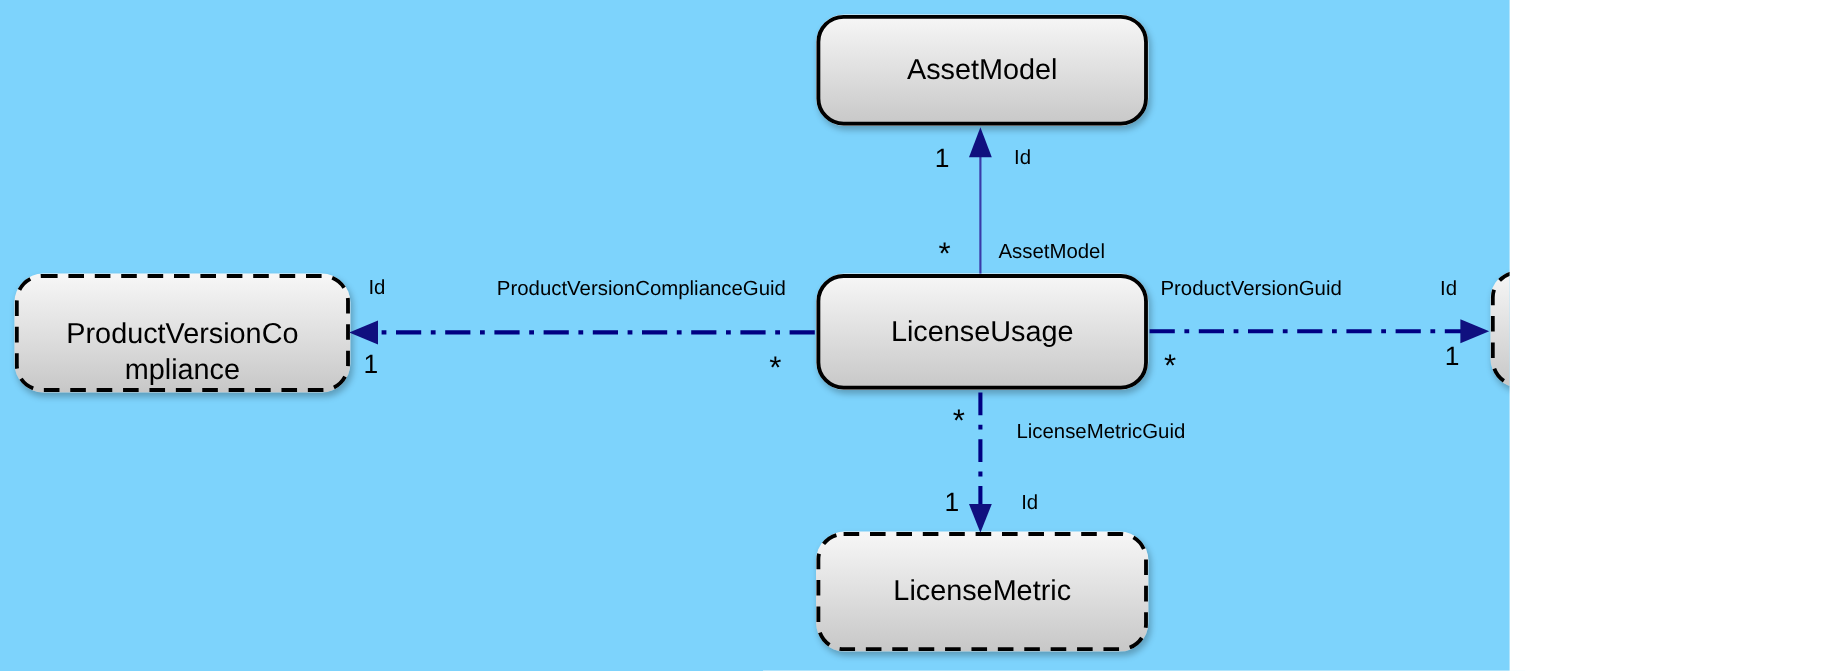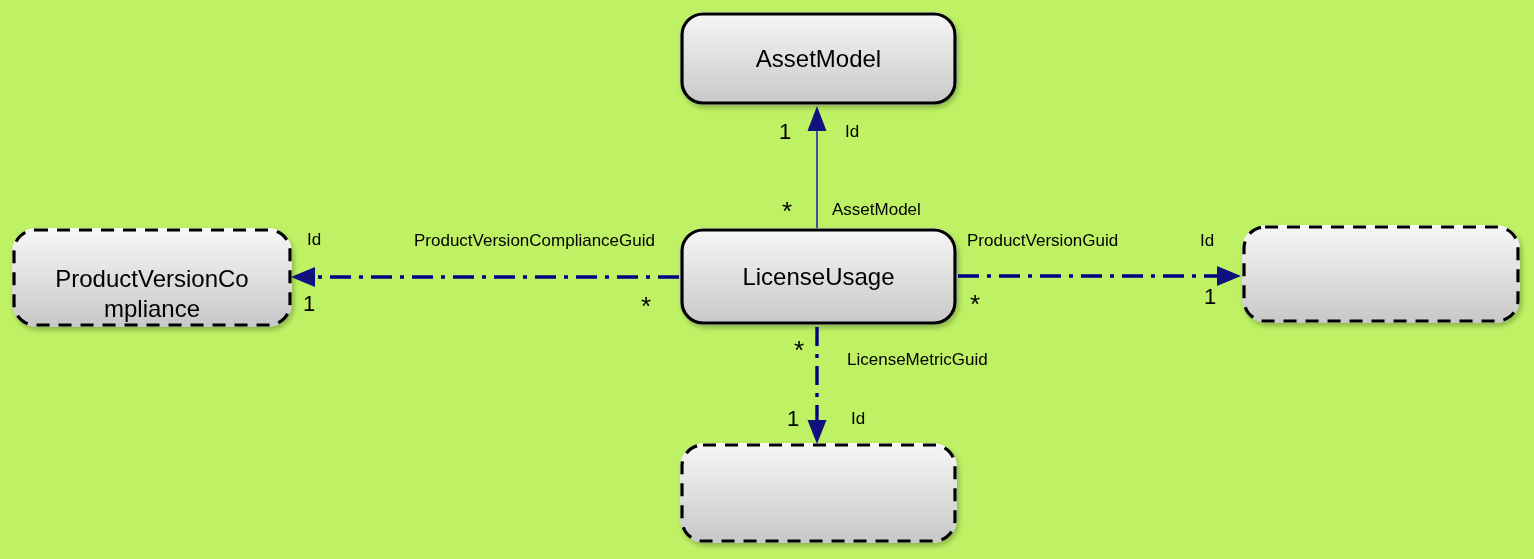--- a/index.html
+++ b/index.html
@@ -1,17 +1,17 @@
 <!DOCTYPE html>
 <html><head>
 <meta charset="utf-8">
 <style>
   html,body{margin:0;padding:0;background:#ffffff;}
   body{font-family:"Liberation Sans","DejaVu Sans",sans-serif;color:#000;}
-  .canvas{position:relative;width:1534px;height:559px;background:#bef264;overflow:hidden;}
+  .canvas{position:relative;width:1258px;height:559px;background:#7dd3fc;overflow:hidden;}
 
   
   .entity{
     position:absolute;
     border-radius:24px;
     background:linear-gradient(180deg,#f7f7f7 0%,#e2e2e2 45%,#c7c7c7 100%);
     box-shadow:2px 3px 5px rgba(0,0,0,.25);
     display:flex;align-items:center;justify-content:center;
   }
   .entity .frame{position:absolute;left:0;top:0;pointer-events:none;}
@@ -72,20 +72,21 @@
   <div class="entity" style="left:1242px;top:225px;width:278px;height:98px;">
     <svg class="frame" width="278" height="98">
       <rect x="2" y="2" width="274" height="94" rx="21" fill="none" stroke="#000" stroke-width="3.2" stroke-dasharray="13 9"></rect>
     </svg>
   </div>
 
   <div class="entity" style="left:680px;top:443px;width:277px;height:100px;">
     <svg class="frame" width="277" height="100">
       <rect x="2" y="2" width="273" height="96" rx="21" fill="none" stroke="#000" stroke-width="3.2" stroke-dasharray="13 9"></rect>
     </svg>
+    <span class="elabel">LicenseMetric</span>
   </div>
 
   <span class="mult" style="left:779px;top:121px;">1</span>
   <span class="lbl" style="left:845px;top:123px;">Id</span>
   <span class="star" style="left:782px;top:198px;">*</span>
   <span class="lbl" style="left:832px;top:201px;">AssetModel</span>
 
   <span class="lbl" style="left:307px;top:231px;">Id</span>
   <span class="lbl" style="left:414px;top:232px;">ProductVersionComplianceGuid</span>
   <span class="mult" style="left:303px;top:293px;">1</span>

